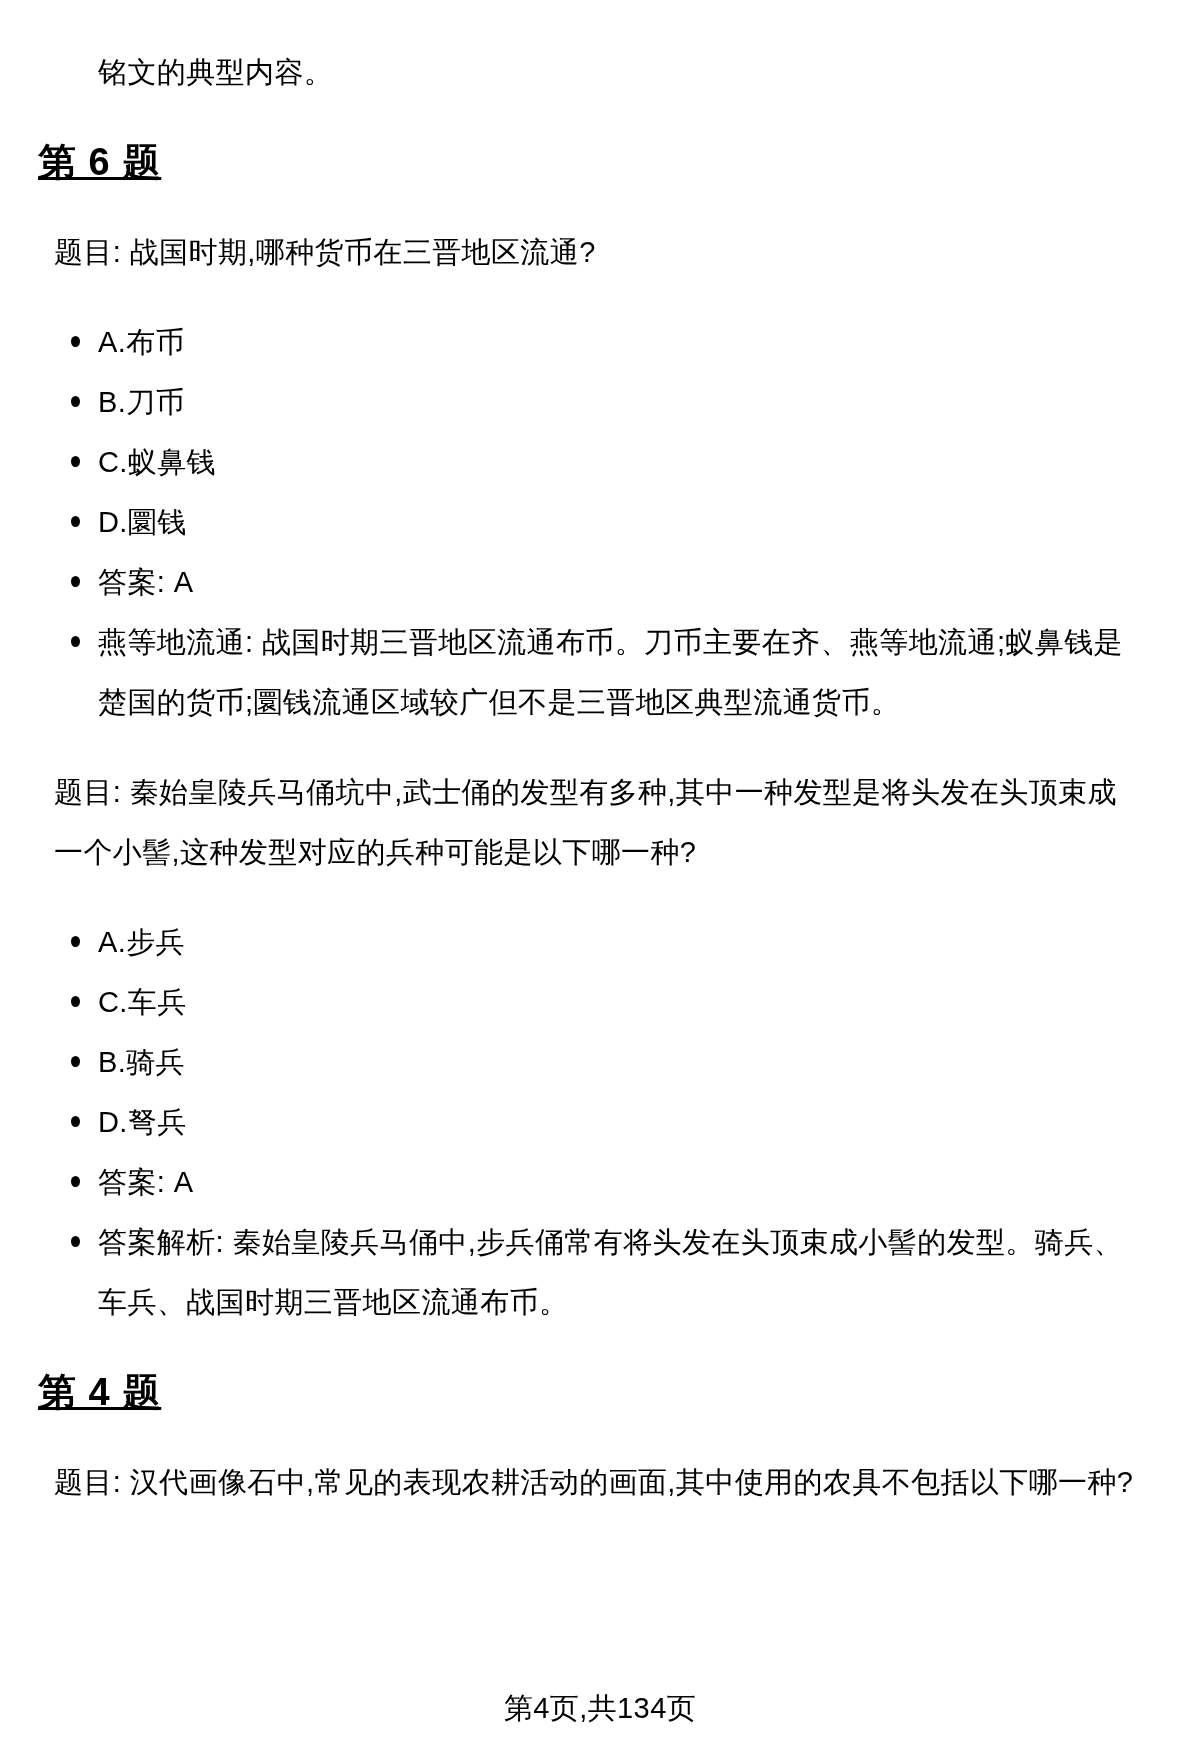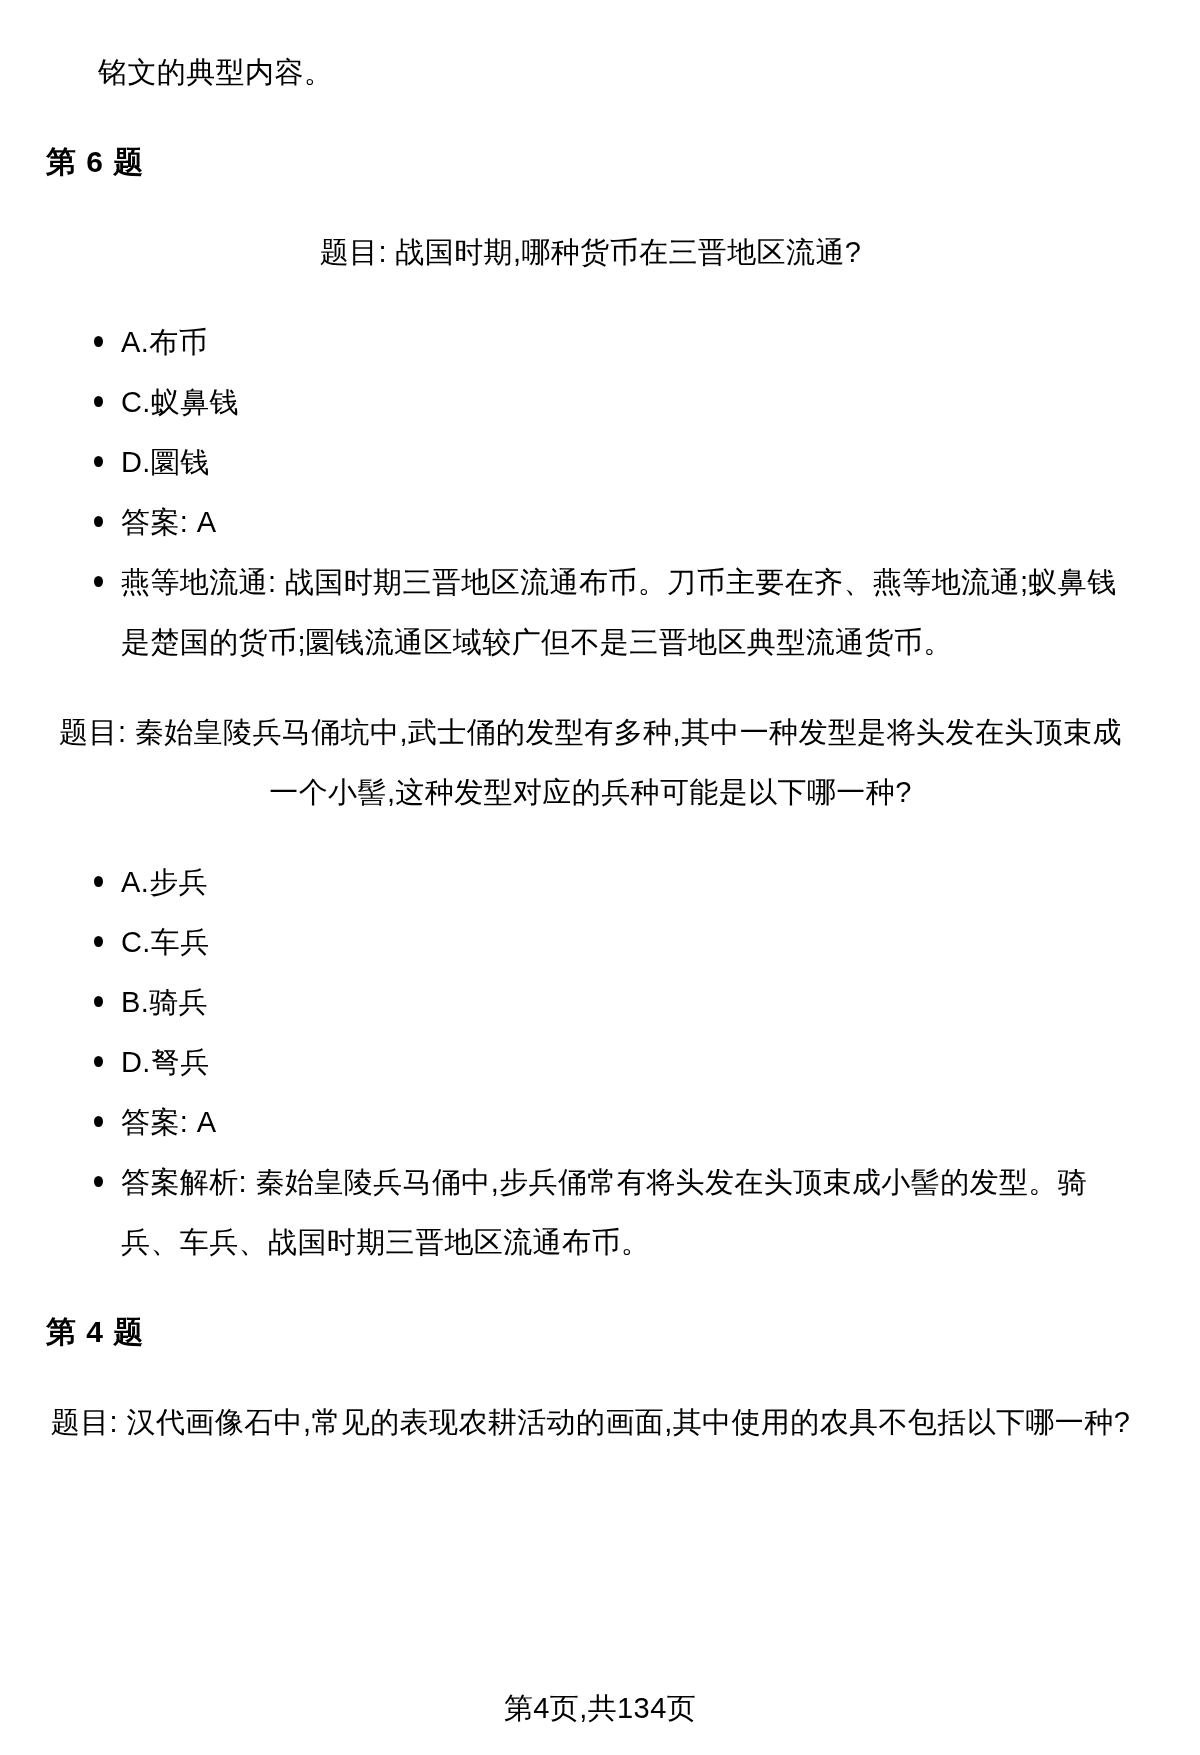--- a/index.html
+++ b/index.html
@@ -23,38 +23,38 @@
     width: 1200px;
     padding: 42px 65px 0 38px;
   }
   .intro {
     margin: 0;
     padding-left: 60px;
     line-height: 60px;
   }
   .question { margin: 0; }
   .q-heading {
-    margin: 30px 0 0 8px;
-    font-size: 30px;
+    margin: 30px 0 0 0;
+    font-size: 38px;
     font-weight: 700;
     letter-spacing: 1px;
     line-height: 60px;
+    text-decoration: underline;
   }
   .q-text {
-    margin: 30px 0 0 8px;
+    margin: 30px 0 0 16px;
     line-height: 60px;
-    text-align: center;
   }
   .q-list {
     margin: 30px 0 0 0;
     padding: 0 0 0 60px;
     list-style: none;
     line-height: 60px;
   }
-  .q-list li { position: relative; margin-left: 23px; }
+  .q-list li { position: relative; }
   .q-list li::before {
     content: "";
     position: absolute;
     left: -27px;
     top: 24px;
     width: 9px;
     height: 11px;
     border-radius: 50%;
     background: #000000;
   }
@@ -72,20 +72,21 @@
 
 <div class="page">
   <p class="intro">铭文的典型内容。</p>
 
   <div id="questions">
   <section class="question">
     <h3 class="q-heading">第 6 题</h3>
     <p class="q-text">题目: 战国时期,哪种货币在三晋地区流通?</p>
     <ul class="q-list">
           <li>A.布币</li>
+          <li>B.刀币</li>
           <li>C.蚁鼻钱</li>
           <li>D.圜钱</li>
           <li>答案: A</li>
           <li>燕等地流通: 战国时期三晋地区流通布币。刀币主要在齐、燕等地流通;蚁鼻钱是楚国的货币;圜钱流通区域较广但不是三晋地区典型流通货币。</li>
         </ul>
   </section>
 
   <section class="question">
     <p class="q-text">题目: 秦始皇陵兵马俑坑中,武士俑的发型有多种,其中一种发型是将头发在头顶束成一个小髻,这种发型对应的兵种可能是以下哪一种?</p>
     <ul class="q-list">

